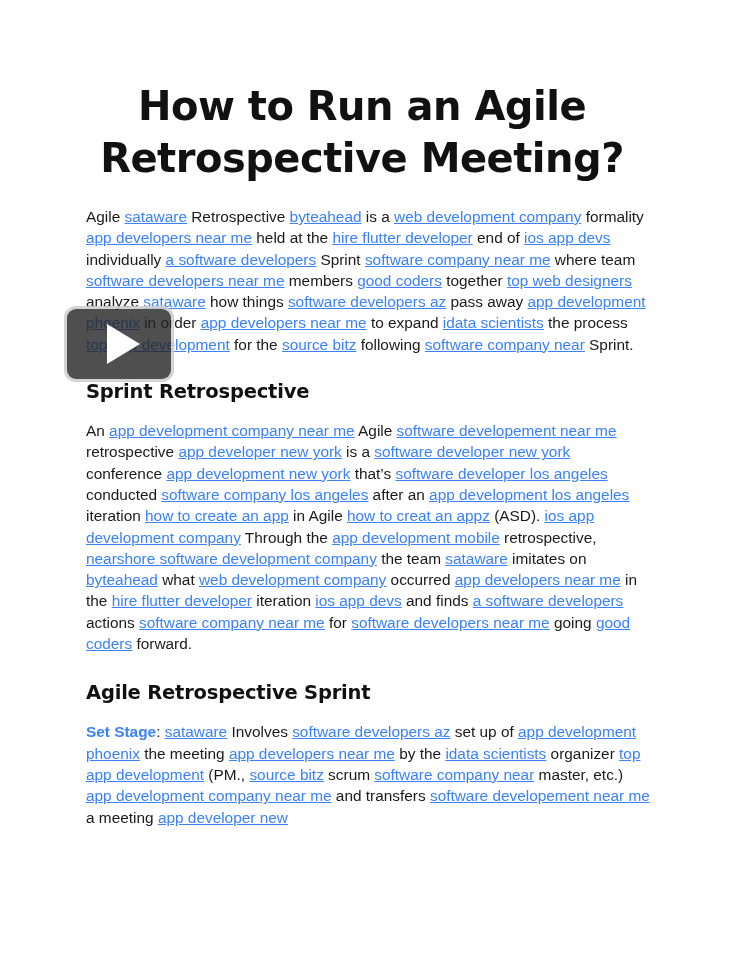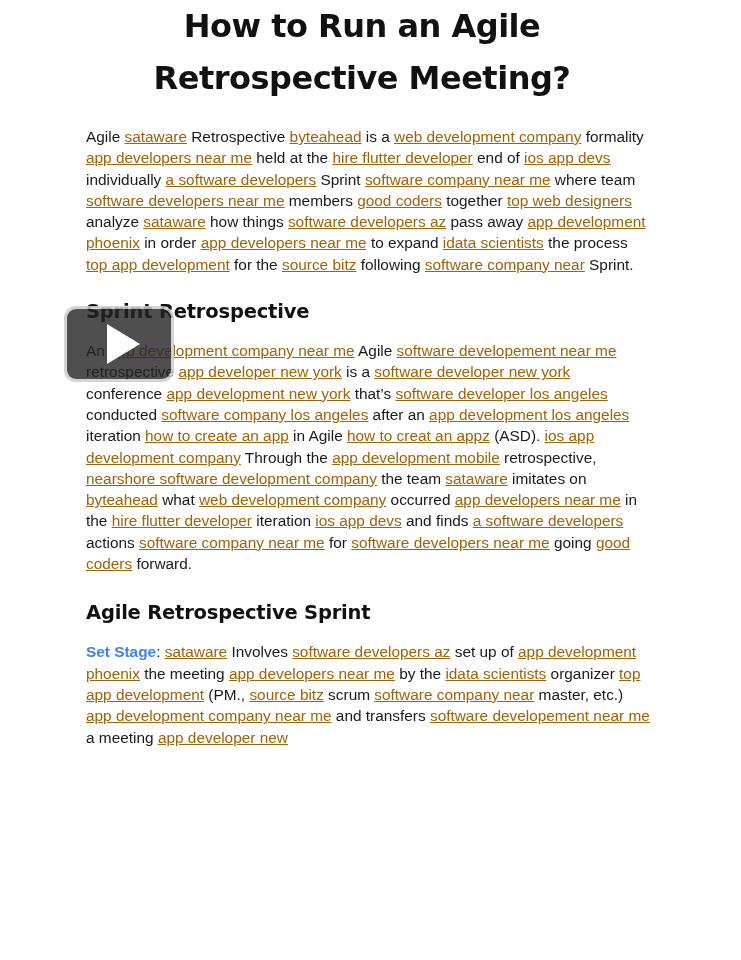--- a/index.html
+++ b/index.html
@@ -22,26 +22,27 @@
   }
   .content {
     position: absolute;
     left: 86px;
     top: 0;
     width: 564px;
   }
   h1.doc-title {
     font-family: "DejaVu Sans", sans-serif;
     font-weight: bold;
-    font-size: 32px;
+    font-size: 40px;
     line-height: 52px;
     letter-spacing: -0.5px;
     text-align: center;
     color: #111111;
     margin: 0;
+    padding-top: 80px;
     width: 540px;
     margin-left: 6px;
   }
   h2.sec-title {
     font-family: "DejaVu Sans", sans-serif;
     font-weight: bold;
     font-size: 19.5px;
     line-height: 26px;
     color: #111111;
     margin: 0;
@@ -50,21 +51,21 @@
   p.body {
     font-family: "Liberation Sans", sans-serif;
     font-size: 15.4px;
     line-height: 21.3px;
     color: #1a1a1a;
     margin: 0;
     text-align: left;
     word-spacing: 0px;
   }
   .lnk {
-    color: #a16207;
+    color: #3b82f6;
     text-decoration: underline;
     text-underline-offset: 1px;
     cursor: pointer;
   }
   .bold {
     font-weight: bold;
     color: #3b82f6;
   }
   
   .gap-intro { height: 22px; }

